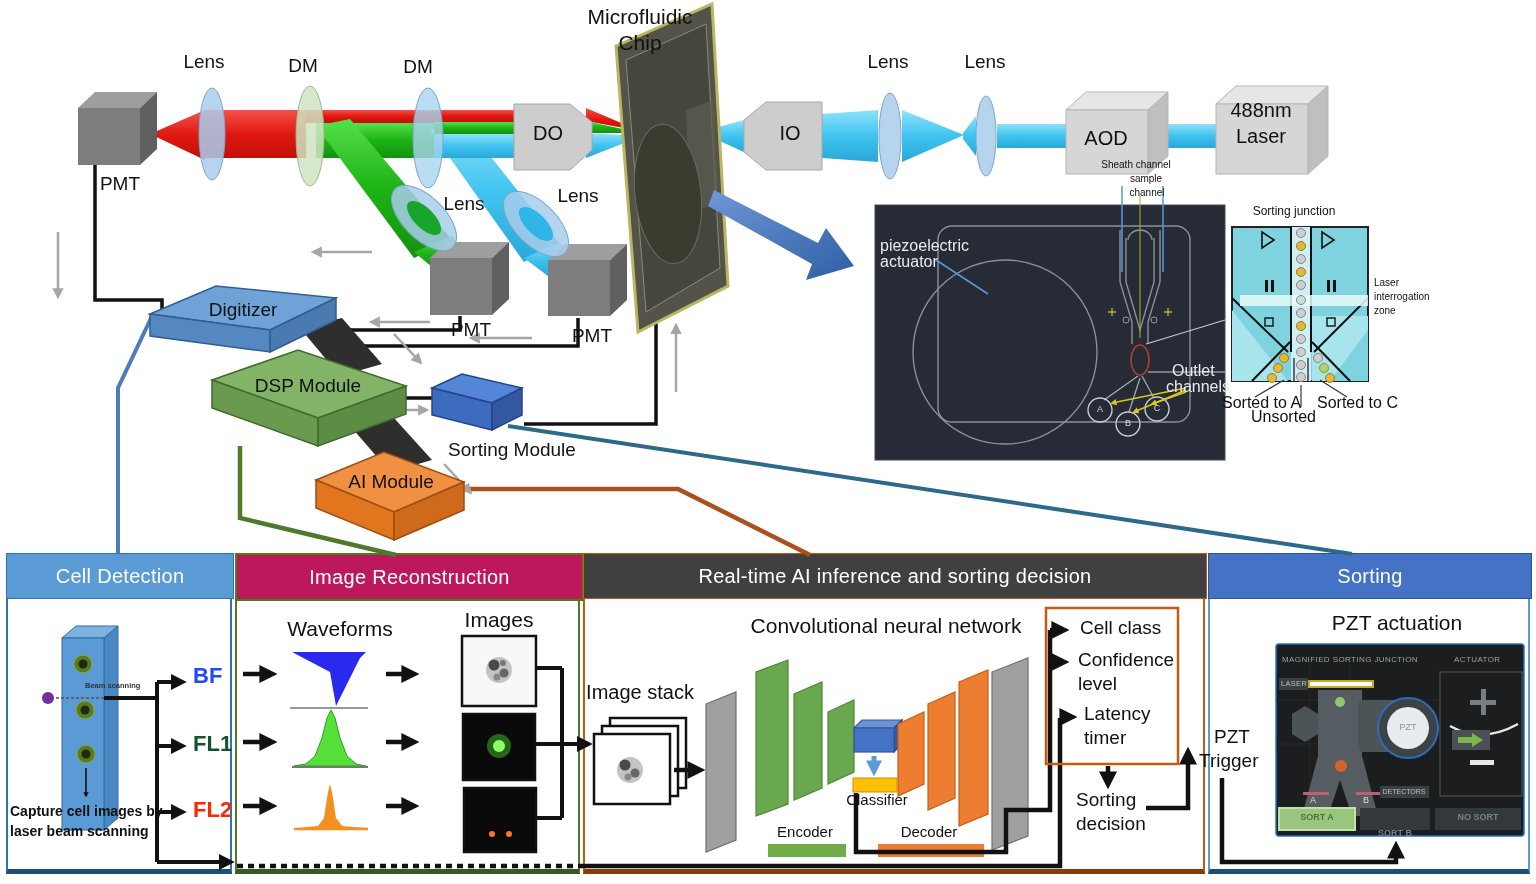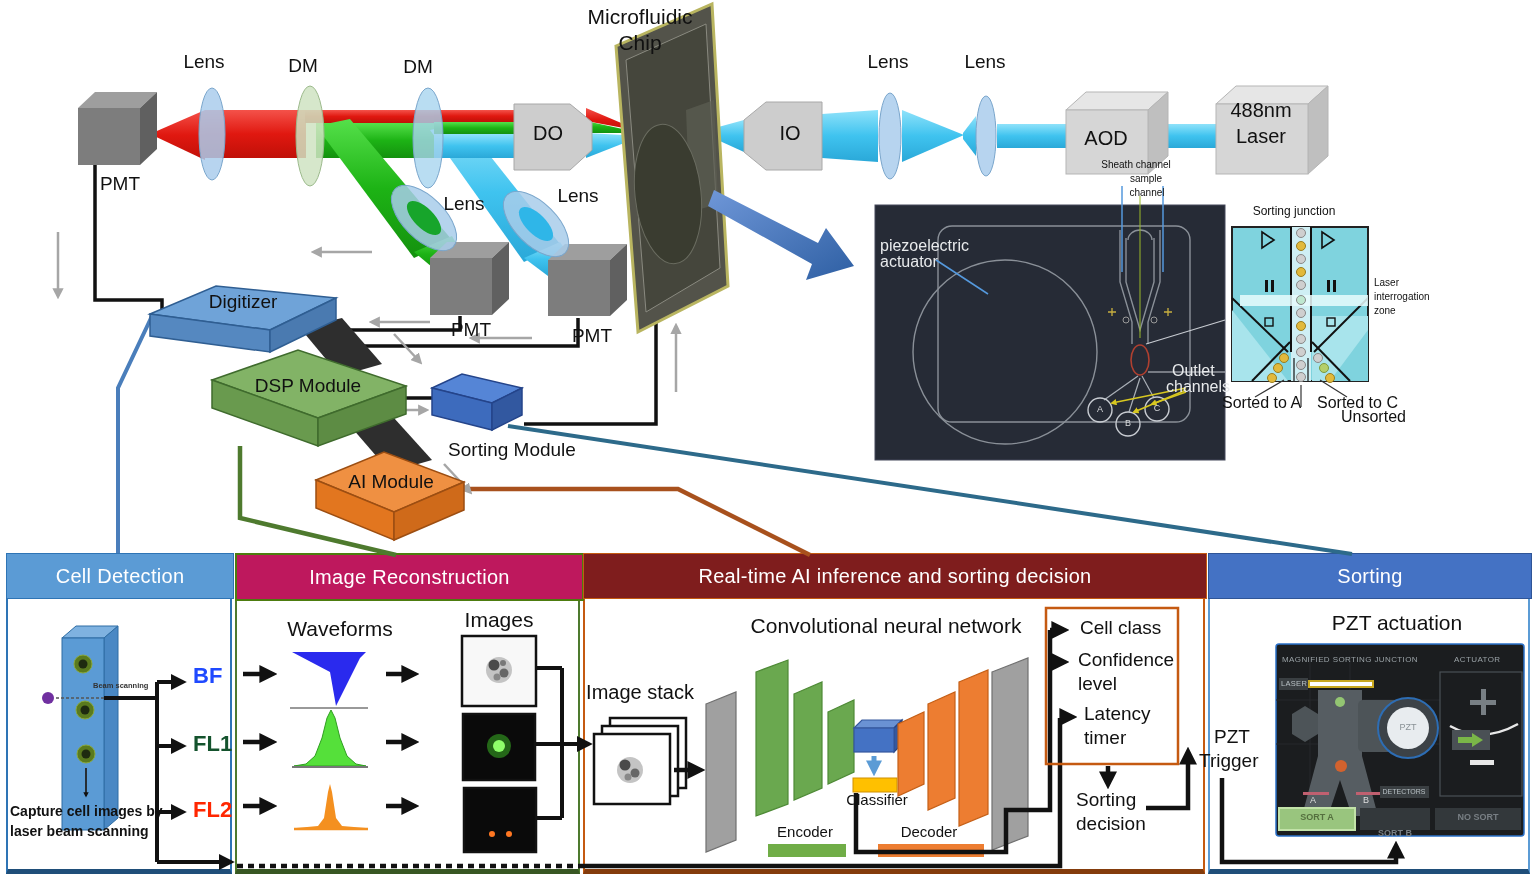--- a/index.html
+++ b/index.html
@@ -26,21 +26,21 @@
   <div class="pbody" style="left:235px;width:345px;border:2.5px solid #4e7a2e;border-bottom:5px solid #385723;"></div>
   <div class="pbody" style="left:583px;width:622px;border:2.5px solid #c55a11;border-bottom:5px solid #843c0c;"></div>
   <div class="pbody" style="left:1208px;width:322px;border:2.5px solid #5b9bd5;border-bottom:5px solid #1f4e79;"></div>
 
   <div class="hdr" style="left:6px;width:226px;background:#5b9bd5;border:1px solid #2e74b5;">
       <span>Cell Detection</span>
     </div>
   <div class="hdr" style="left:235px;width:345px;background:#be185d;border:2px solid #4d7c0f;">
       <span>Image Reconstruction</span>
     </div>
-  <div class="hdr" style="left:583px;width:622px;background:#7f1d1d;border:1px solid #c55a11;">
+  <div class="hdr" style="left:583px;width:622px;background:#404040;border:1px solid #c55a11;">
       <span>Real-time AI inference and sorting decision</span>
     </div>
   <div class="hdr" style="left:1208px;width:322px;background:#4472c4;border:1px solid #2f5597;">
       <span>Sorting</span>
     </div>
 
   <svg width="1536" height="884" viewBox="0 0 1536 884">
     <defs>
       <marker id="mB" viewBox="0 0 10 10" refX="7" refY="5" markerWidth="4" markerHeight="4" orient="auto">
           <path d="M0,0 L10,5 L0,10 Z" fill="#111"></path>
@@ -461,45 +461,45 @@
   <div class="lbl c s19" style="left:471px;top:320px;">PMT</div>
   <div class="lbl c s19" style="left:592px;top:326px;">PMT</div>
   <div class="lbl c s20" style="left:548px;top:123px;">DO</div>
   <div class="lbl c s20" style="left:790px;top:123px;">IO</div>
   <div class="lbl c s19" style="left:888px;top:52px;">Lens</div>
   <div class="lbl c s19" style="left:985px;top:52px;">Lens</div>
   <div class="lbl c s20" style="left:1106px;top:128px;">AOD</div>
   <div class="lbl c s20" style="left:1261px;top:100px;">488nm</div>
   <div class="lbl c s20" style="left:1261px;top:126px;">Laser</div>
 
-  <div class="lbl c s19" style="left:243px;top:292px;text-align:center;">Digitizer</div>
+  <div class="lbl c s19" style="left:243px;top:300px;text-align:center;">Digitizer</div>
   <div class="lbl c s19" style="left:308px;top:376px;">DSP Module</div>
   <div class="lbl c s19" style="left:512px;top:440px;">Sorting Module</div>
   <div class="lbl c s19" style="left:391px;top:472px;">AI Module</div>
 
   <div class="lbl s11 w" style="left:880px;top:238px;">piezoelectric</div>
   <div class="lbl s11 w" style="left:880px;top:254px;">actuator</div>
   <div class="lbl c s10" style="left:1136px;top:160px;">Sheath channel</div>
   <div class="lbl c s10" style="left:1146px;top:174px;text-align:right;">sample</div>
   <div class="lbl c s10" style="left:1147px;top:188px;">channel</div>
   <div class="lbl s11 w" style="left:1172px;top:363px;">Outlet</div>
   <div class="lbl s11 w" style="left:1166px;top:379px;">channels</div>
   <div class="lbl c s9" style="left:1100px;top:405px;color:#d8dadc;">A</div>
   <div class="lbl c s9" style="left:1128px;top:419px;color:#d8dadc;">B</div>
   <div class="lbl c s9" style="left:1157px;top:404px;color:#d8dadc;">C</div>
 
   <div class="lbl c s12" style="left:1294px;top:205px;">Sorting junction</div>
   <div class="lbl s10" style="left:1374px;top:278px;">Laser</div>
   <div class="lbl s10" style="left:1374px;top:292px;">interrogation</div>
   <div class="lbl s10" style="left:1374px;top:306px;">zone</div>
   <div class="lbl s11" style="left:1222px;top:395px;">Sorted to A</div>
-  <div class="lbl s11" style="left:1341px;top:409px;">Unsorted</div>
+  <div class="lbl s11" style="left:1251px;top:409px;">Unsorted</div>
   <div class="lbl s11" style="left:1317px;top:395px;">Sorted to C</div>
 
-  <div class="lbl s7b" style="left:48px;top:682px;color:#333;padding-left:45px;">Beam scanning</div>
+  <div class="lbl s7b" style="left:40px;top:682px;color:#333;padding-left:45px;">Beam scanning</div>
   <div class="lbl s22" style="left:193px;top:664px;color:#1f49ff;">BF</div>
   <div class="lbl s22" style="left:193px;top:732px;color:#14532d;">FL1</div>
   <div class="lbl s22" style="left:193px;top:798px;color:#ff2600;">FL2</div>
   <div class="lbl s14b" style="left:10px;top:804px;">Capture cell images by</div>
   <div class="lbl s14b" style="left:10px;top:824px;">laser beam scanning</div>
 
   <div class="lbl c s21" style="left:340px;top:618px;">Waveforms</div>
   <div class="lbl c s21" style="left:499px;top:609px;">Images</div>
 
   <div class="lbl c s21" style="left:886px;top:615px;">Convolutional neural network</div>

